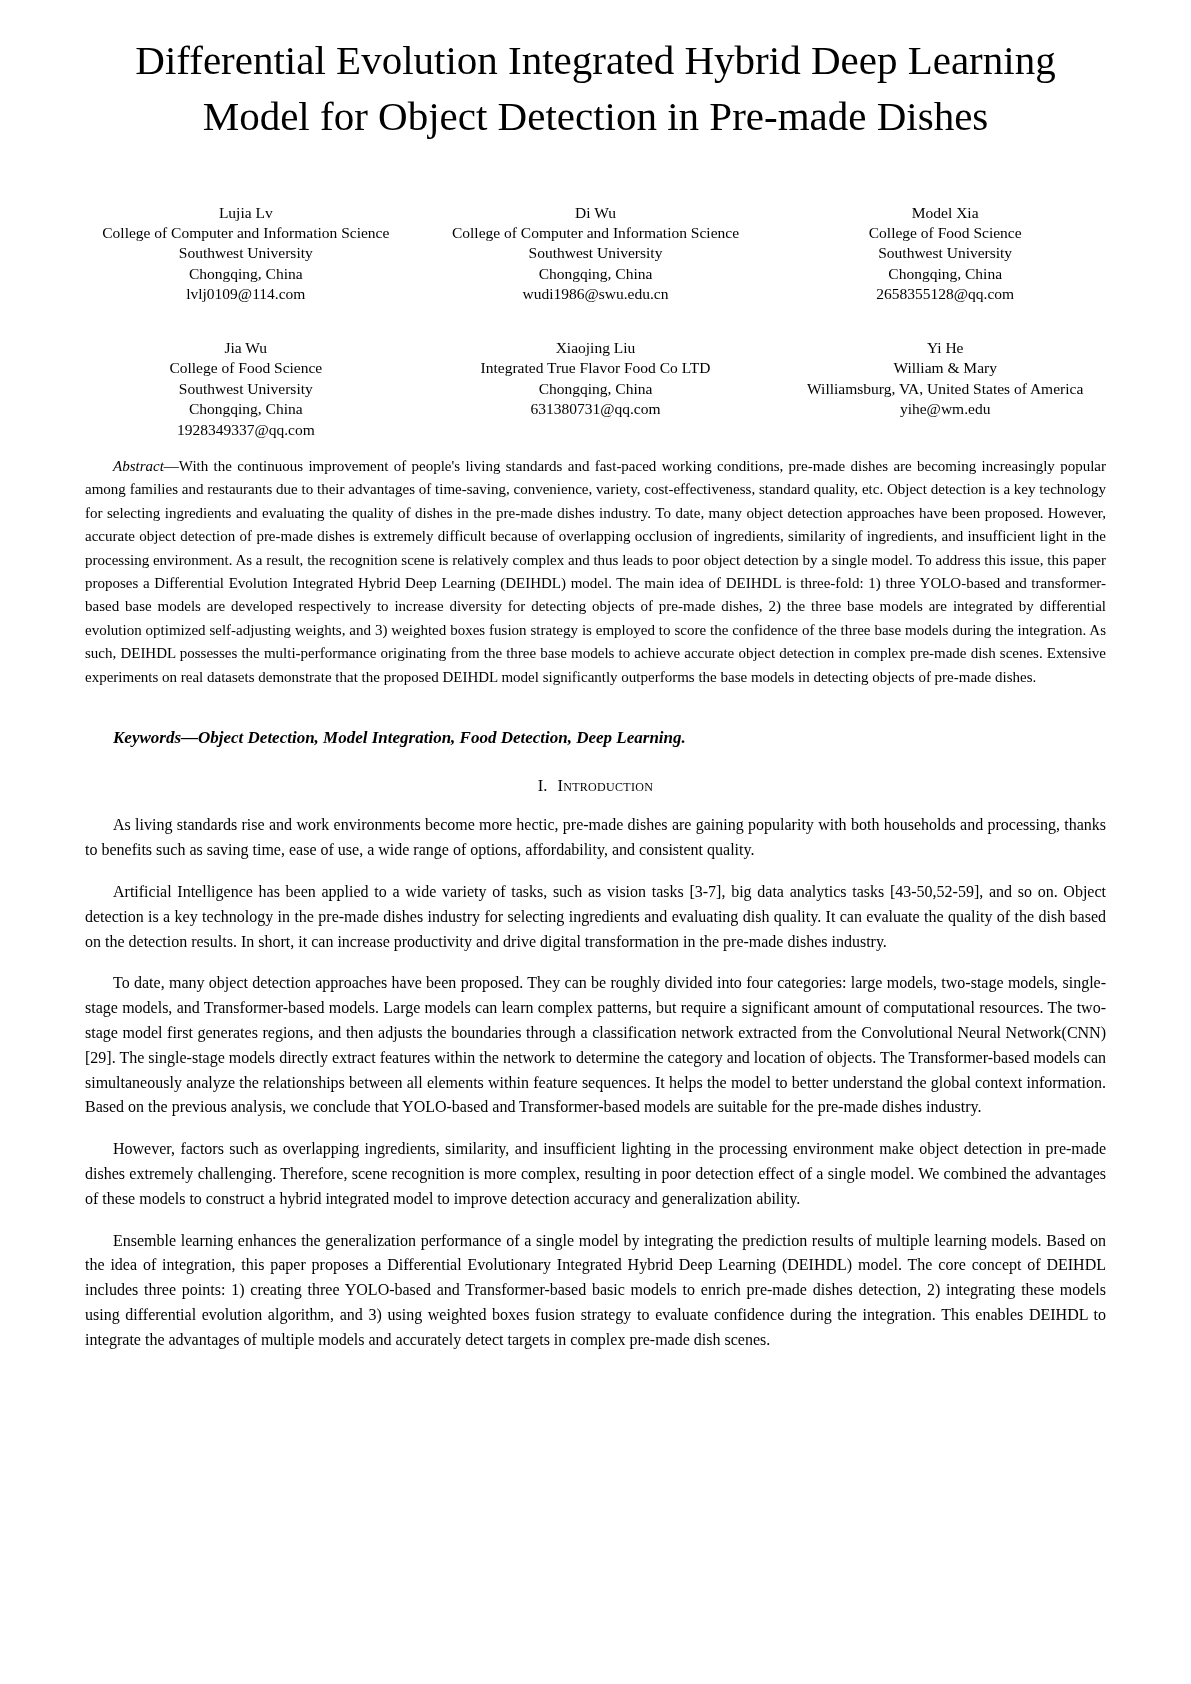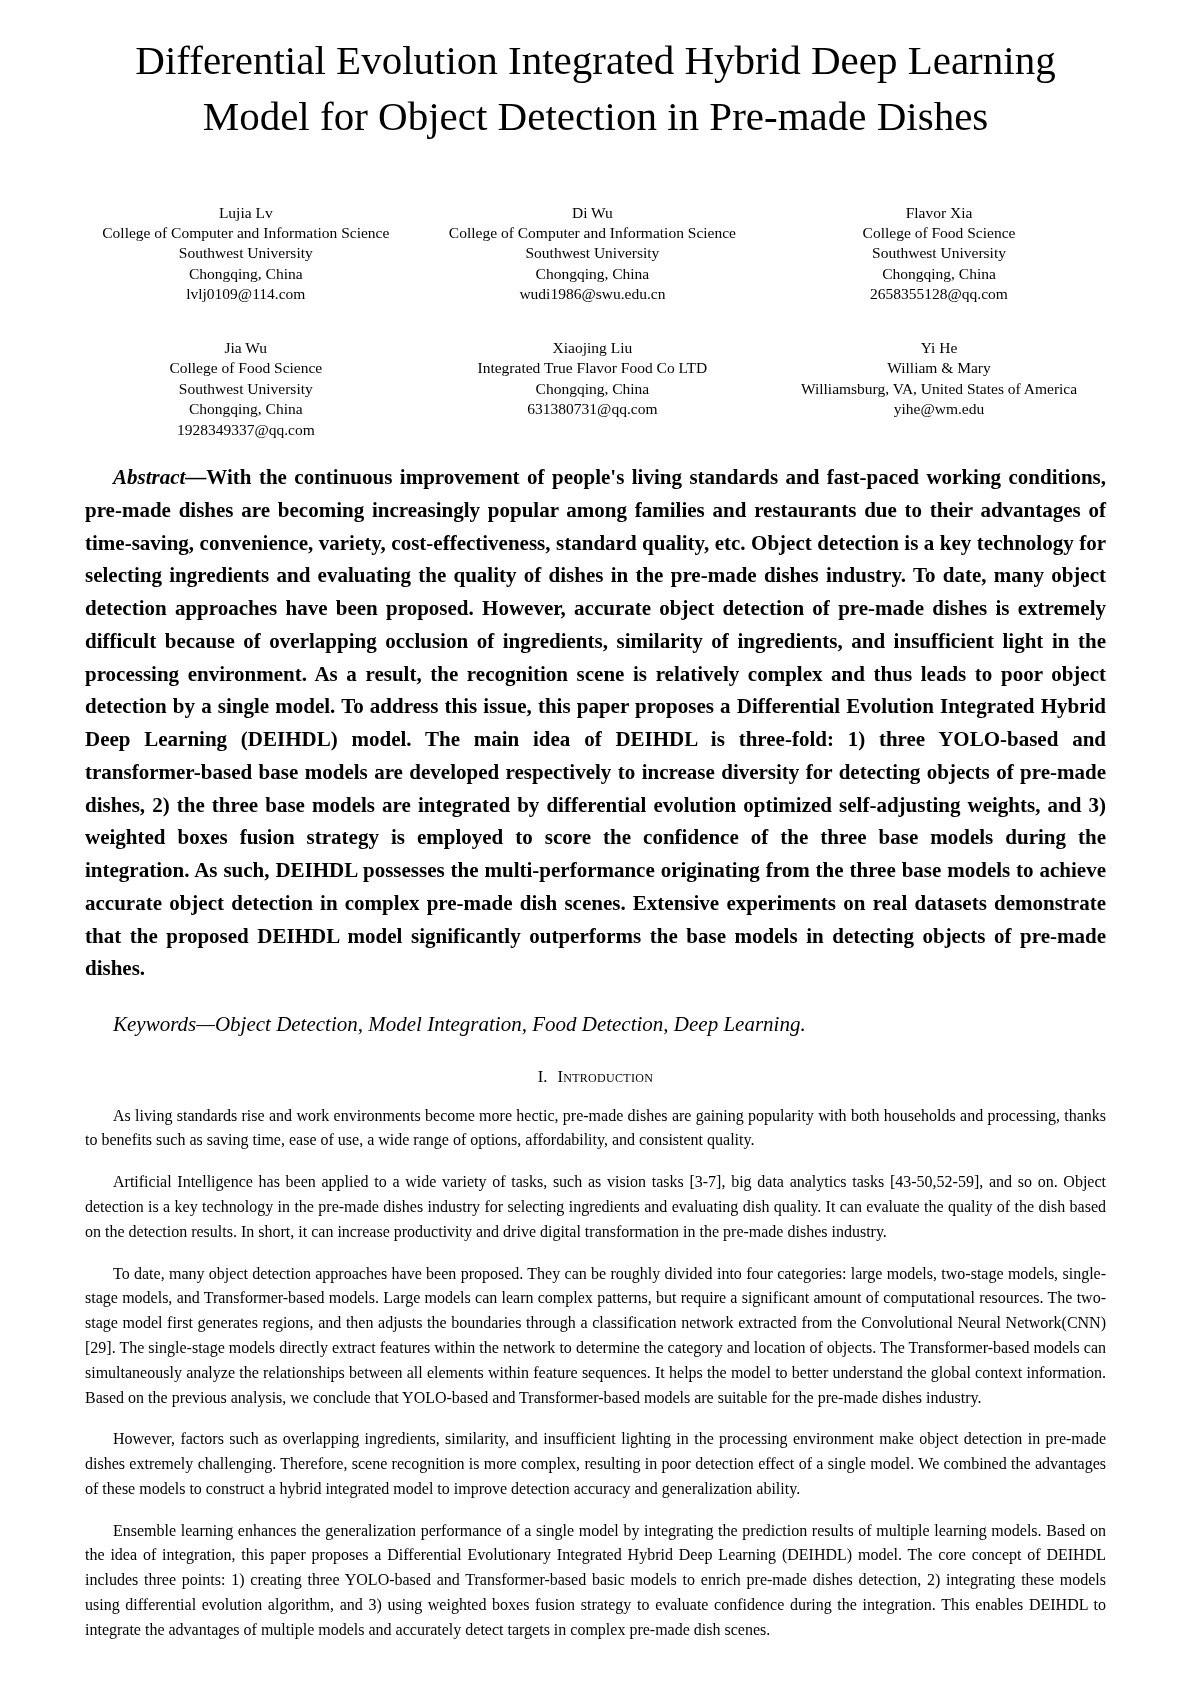--- a/index.html
+++ b/index.html
@@ -24,48 +24,49 @@
   .paper-title {
     font-size: 41px;
     line-height: 1.36;
     text-align: center;
     font-weight: 400;
     max-width: 930px;
     margin: 10px auto 0 auto;
   }
   .authors {
     display: flex;
+    justify-content: space-between;
     margin-top: 58px;
     gap: 25px;
   }
   .author-col {
     width: 31.5%;
     display: flex;
     flex-direction: column;
     gap: 33px;
   }
   .author-block {
     text-align: center;
     font-size: 15.5px;
     line-height: 1.32;
   }
   .author-name { margin-bottom: 0; }
   .abstract {
-    font-weight: bold;
-    font-size: 21px;
+    font-weight: normal;
+    font-size: 15px;
     line-height: 1.56;
     text-align: justify;
     text-indent: 28px;
   }
   .abstract .lbl { font-style: italic; }
   .keywords {
-    margin-top: 24px;
-    font-weight: normal;
+    margin-top: 36px;
+    font-weight: bold;
     font-style: italic;
-    font-size: 21px;
+    font-size: 17px;
     line-height: 1.5;
     text-indent: 28px;
     text-align: justify;
   }
   .section-heading {
     text-align: center;
     font-size: 16.5px;
     margin-top: 26px;
     margin-bottom: 0;
   }
@@ -117,21 +118,21 @@
       <div class="author-block">
         <div class="author-name">Xiaojing Liu</div>
         <div>Integrated True Flavor Food Co LTD</div>
         <div>Chongqing, China</div>
         <div>631380731@qq.com</div>
       </div>
     </div>
 
     <div class="author-col">
       <div class="author-block">
-        <div class="author-name">Flavor Xia</div>
+        <div class="author-name">Model Xia</div>
         <div>College of Food Science</div>
         <div>Southwest University</div>
         <div>Chongqing, China</div>
         <div>2658355128@qq.com</div>
       </div>
       <div class="author-block">
         <div class="author-name">Yi He</div>
         <div>William &amp; Mary</div>
         <div>Williamsburg, VA, United States of America</div>
         <div>yihe@wm.edu</div>

